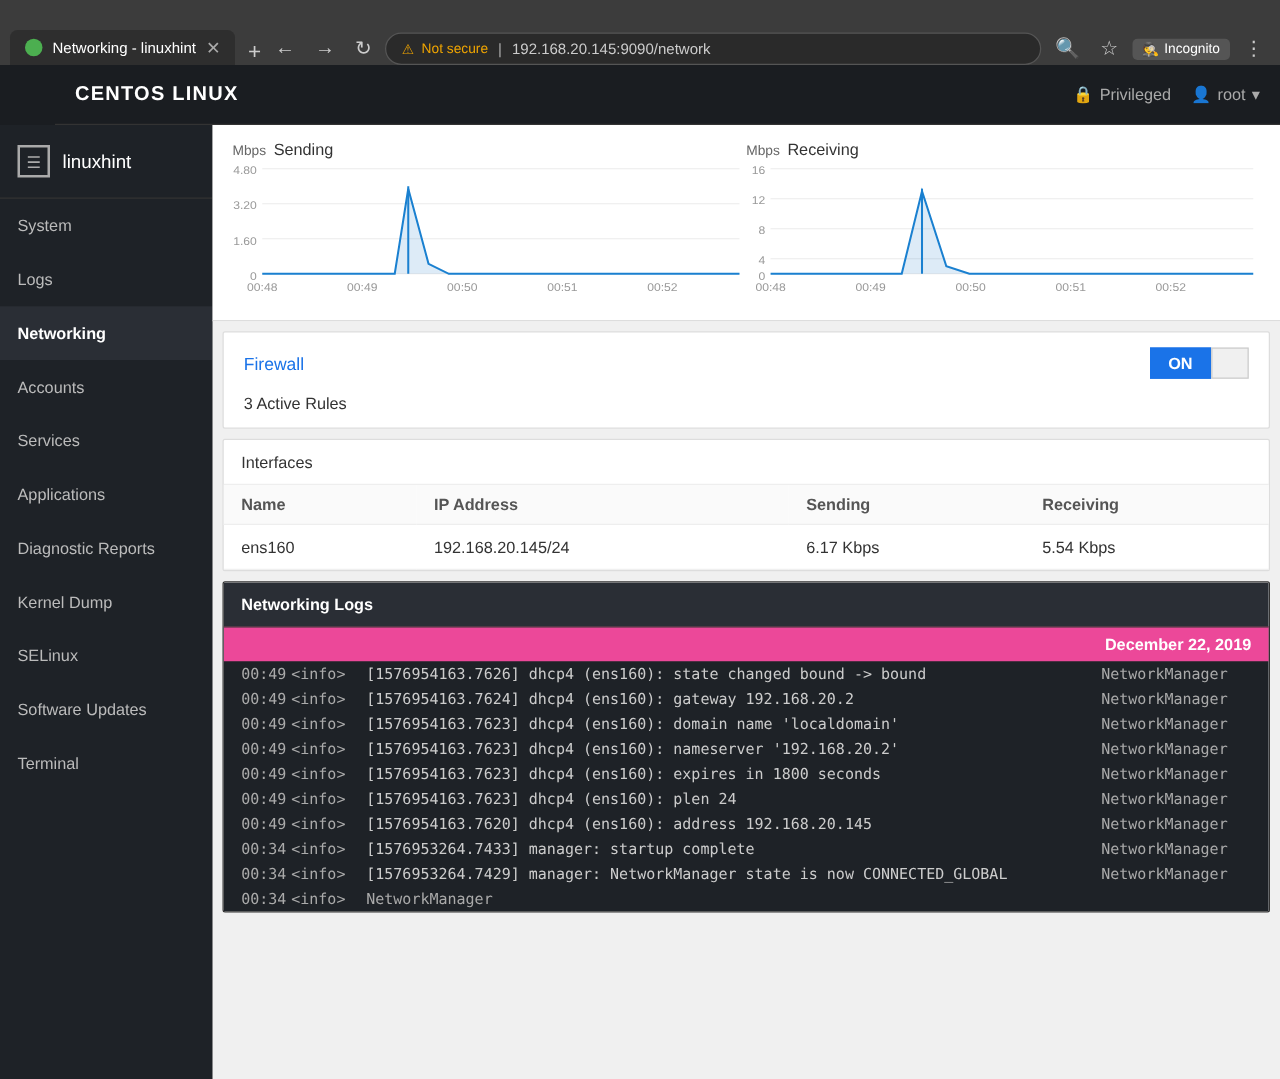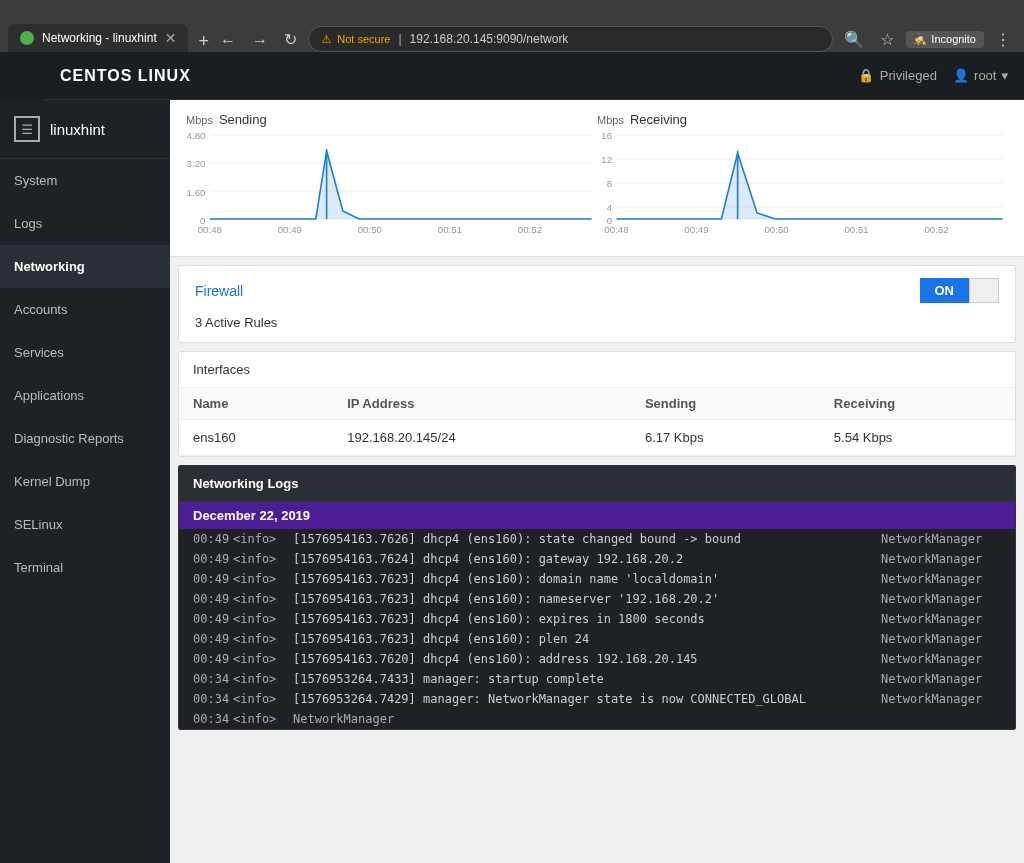--- a/index.html
+++ b/index.html
@@ -64,21 +64,21 @@
     .iface-buttons { display: flex; gap: 4px; }
     .iface-btn { background: #f5f5f5; border: 1px solid #ccc; padding: 5px 12px; font-size: 12px; cursor: pointer; color: #333; border-radius: 2px; }
     .table { width: 100%; border-collapse: collapse; }
     .table th { text-align: left; padding: 8px 14px; color: #555; font-weight: 600; font-size: 13px; border-bottom: 1px solid #eee; background: #fafafa; }
     .table td { padding: 10px 14px; font-size: 13px; color: #333; border-bottom: 1px solid #f0f0f0; }
 
     
     .logs-section { margin: 8px; border-radius: 2px; overflow: hidden; border: 1px solid #333; }
     .logs-header { background: #2a2e35; color: #fff; padding: 10px 14px; font-size: 13px; font-weight: 600; }
     .logs-body { background: #1e2227; }
-    .log-date { color: #fff; padding: 6px 14px; font-size: 13px; font-weight: 600; background: #4c1d95; border-top: 1px solid #333; }
+    .log-date { color: #fff; padding: 6px 14px; font-size: 13px; font-weight: 600; background: #ec4899; border-top: 1px solid #333; text-align: right; }
     .log-row { display: flex; align-items: baseline; padding: 3px 14px; font-size: 12px; font-family: monospace; color: #ccc; }
     .log-time { color: #aaa; width: 40px; flex-shrink: 0; }
     .log-level { color: #aaa; width: 60px; flex-shrink: 0; }
     .log-msg { flex: 1; color: #ccc; }
     .log-source { color: #aaa; width: 120px; text-align: left; flex-shrink: 0; }
   </style>
 </head>
 <body>
 
 <div class="browser-chrome">
@@ -136,20 +136,21 @@
       <div id="sidebar-items-container">
           <div class="sidebar-item">System</div>
           <div class="sidebar-item">Logs</div>
           <div class="sidebar-item active">Networking</div>
           <div class="sidebar-item">Accounts</div>
           <div class="sidebar-item">Services</div>
           <div class="sidebar-item">Applications</div>
           <div class="sidebar-item">Diagnostic Reports</div>
           <div class="sidebar-item">Kernel Dump</div>
           <div class="sidebar-item">SELinux</div>
+          <div class="sidebar-item">Software Updates</div>
           <div class="sidebar-item">Terminal</div>
         </div>
     </div>
 
     <div class="main-content">
 
       <div class="charts-area">
 
         <div class="chart-container">
           <div class="chart-title-row">

